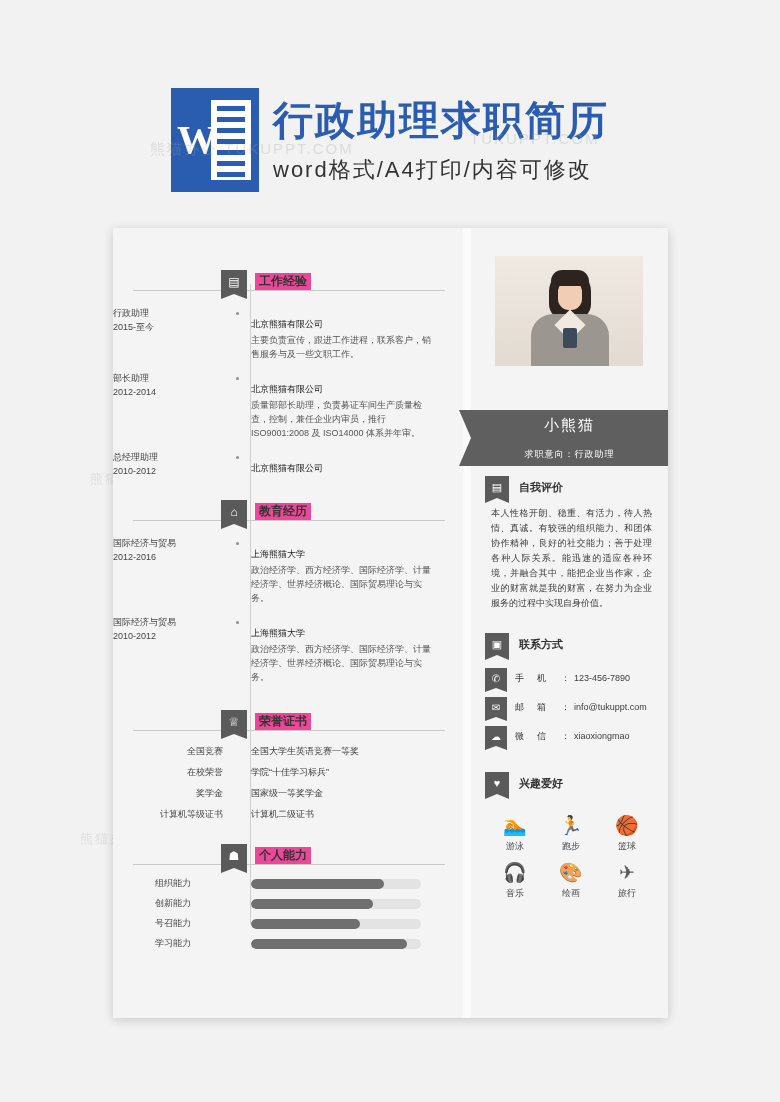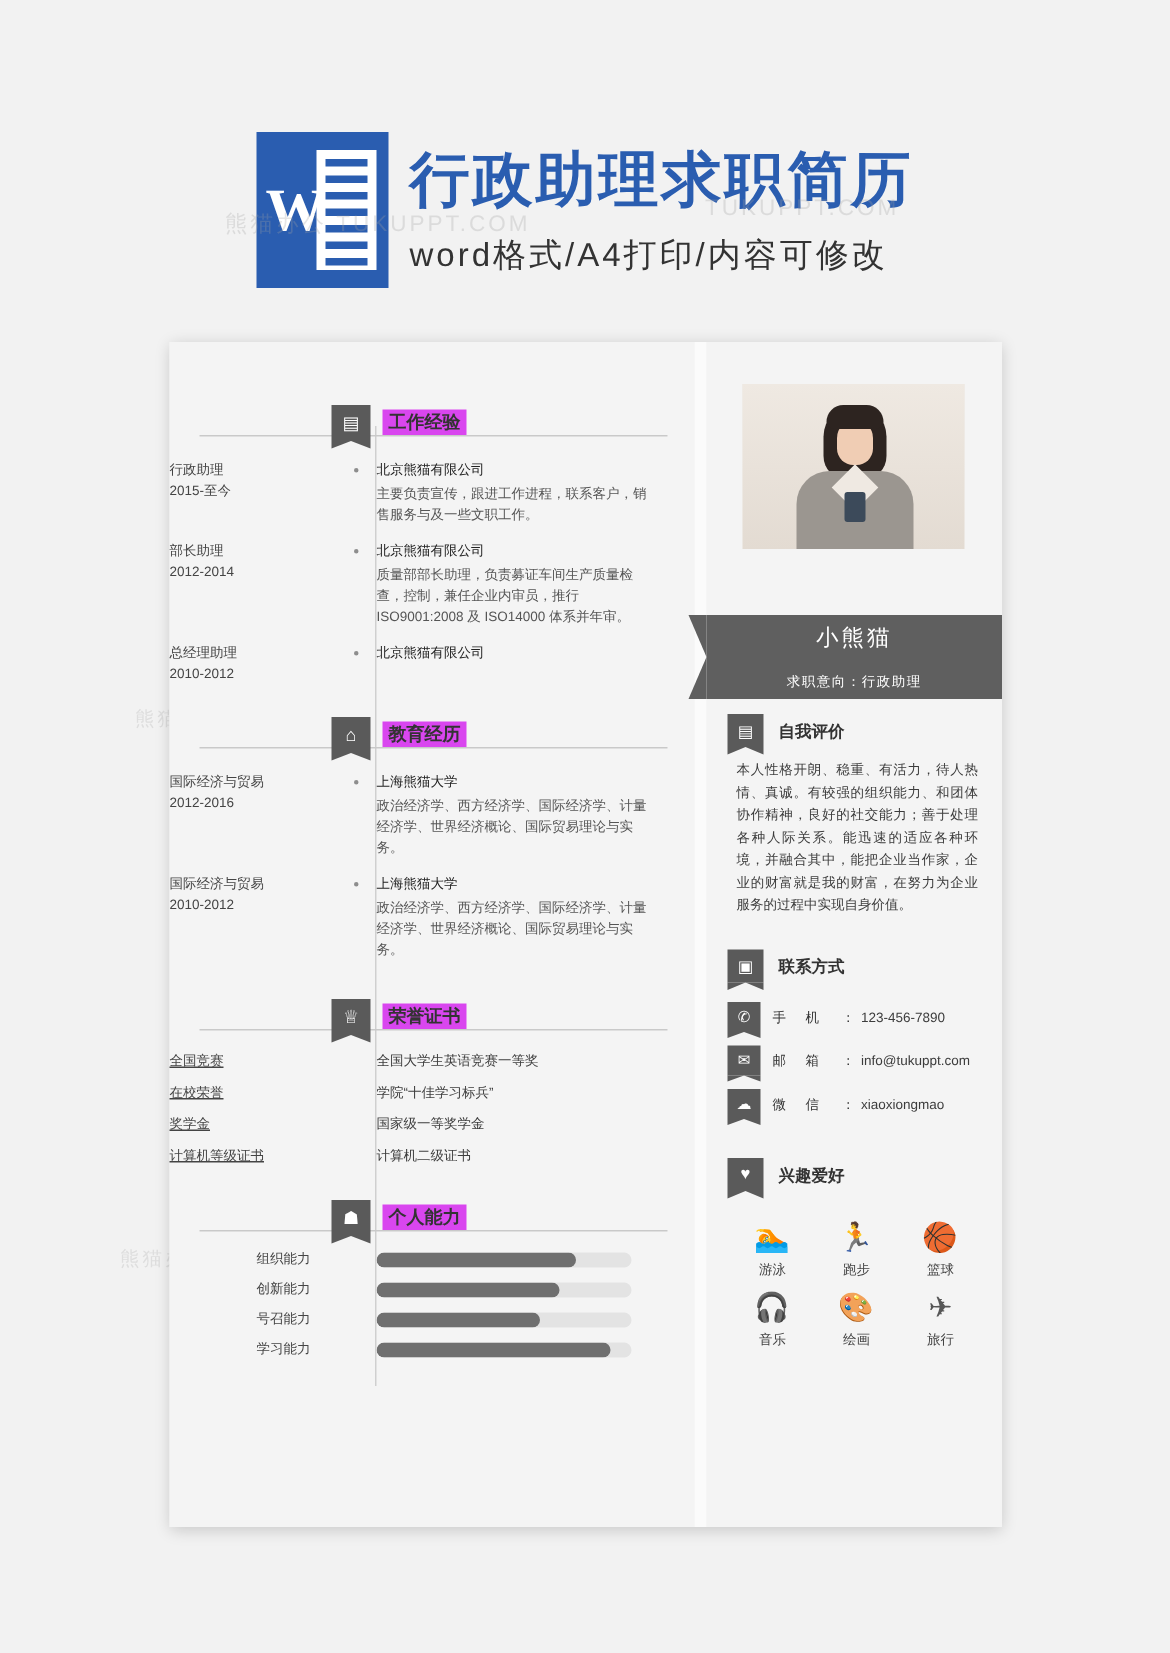--- a/index.html
+++ b/index.html
@@ -70,46 +70,46 @@
     position: absolute; left: 108px; top: 0; width: 26px; height: 24px;
     background: #5a5a5a; color: #fff; display: flex; align-items: center;
     justify-content: center; font-size: 12px;
   }
   .tag::after {
     content: ""; position: absolute; left: 0; bottom: -5px; border-left: 13px solid #5a5a5a;
     border-right: 13px solid #5a5a5a; border-bottom: 5px solid transparent;
   }
   .sec-title {
     position: absolute; left: 142px; top: 3px; font-size: 12px; color: #333;
-    font-weight: bold; background: #d946ef; padding: 0 4px;
+    font-weight: bold; background: #ec4899; padding: 0 4px;
   }
 
   .entry { display: flex; margin: 10px 0 0 0; }
   .entry .meta {
     width: 124px; text-align: left; padding-right: 14px; position: relative;
     font-size: 9px; color: #444; line-height: 14px;
   }
   .entry .dot {
     position: absolute; right: -4px; top: 4px; width: 7px; height: 7px;
     border-radius: 50%; background: #8d8d8d; border: 2px solid #f4f4f4;
   }
   .entry .body {
-    width: 196px; padding-left: 14px; font-size: 9px; color: #3c3c3c; line-height: 14px;
+    width: 196px; padding-left: 14px; font-size: 9px; color: #3c3c3c; line-height: 14px; margin-top: 11px;
   }
   .entry .body .org { color: #222; margin-bottom: 2px; }
   .entry .body .desc { color: #555; }
 
   
   .honor-row { display: flex; margin-top: 6px; font-size: 9px; line-height: 15px; }
-  .honor-row .meta { width: 124px; text-align: left; padding-right: 14px; color: #444; text-decoration: underline; }
+  .honor-row .meta { width: 124px; text-align: right; padding-right: 14px; color: #444; }
   .honor-row .body { width: 196px; padding-left: 14px; color: #3c3c3c; }
 
   
   .skill-row { display: flex; align-items: center; margin-top: 7px; }
-  .skill-row .lbl { width: 124px; text-align: center; padding-right: 14px; font-size: 9px; color: #444; padding-left: 42px; }
+  .skill-row .lbl { width: 124px; text-align: left; padding-right: 14px; font-size: 9px; color: #444; padding-left: 42px; }
   .bar {
     width: 170px; height: 10px; background: #e3e3e3; margin-left: 14px; border-radius: 5px;
     position: relative; overflow: hidden;
   }
   .bar > span { display: block; height: 100%; background: #6f6f6f; border-radius: 5px; }
 
   
   .photo {
     position: absolute; left: 24px; top: 28px; width: 148px; height: 110px;
     background: #e9e3dc; overflow: hidden;

